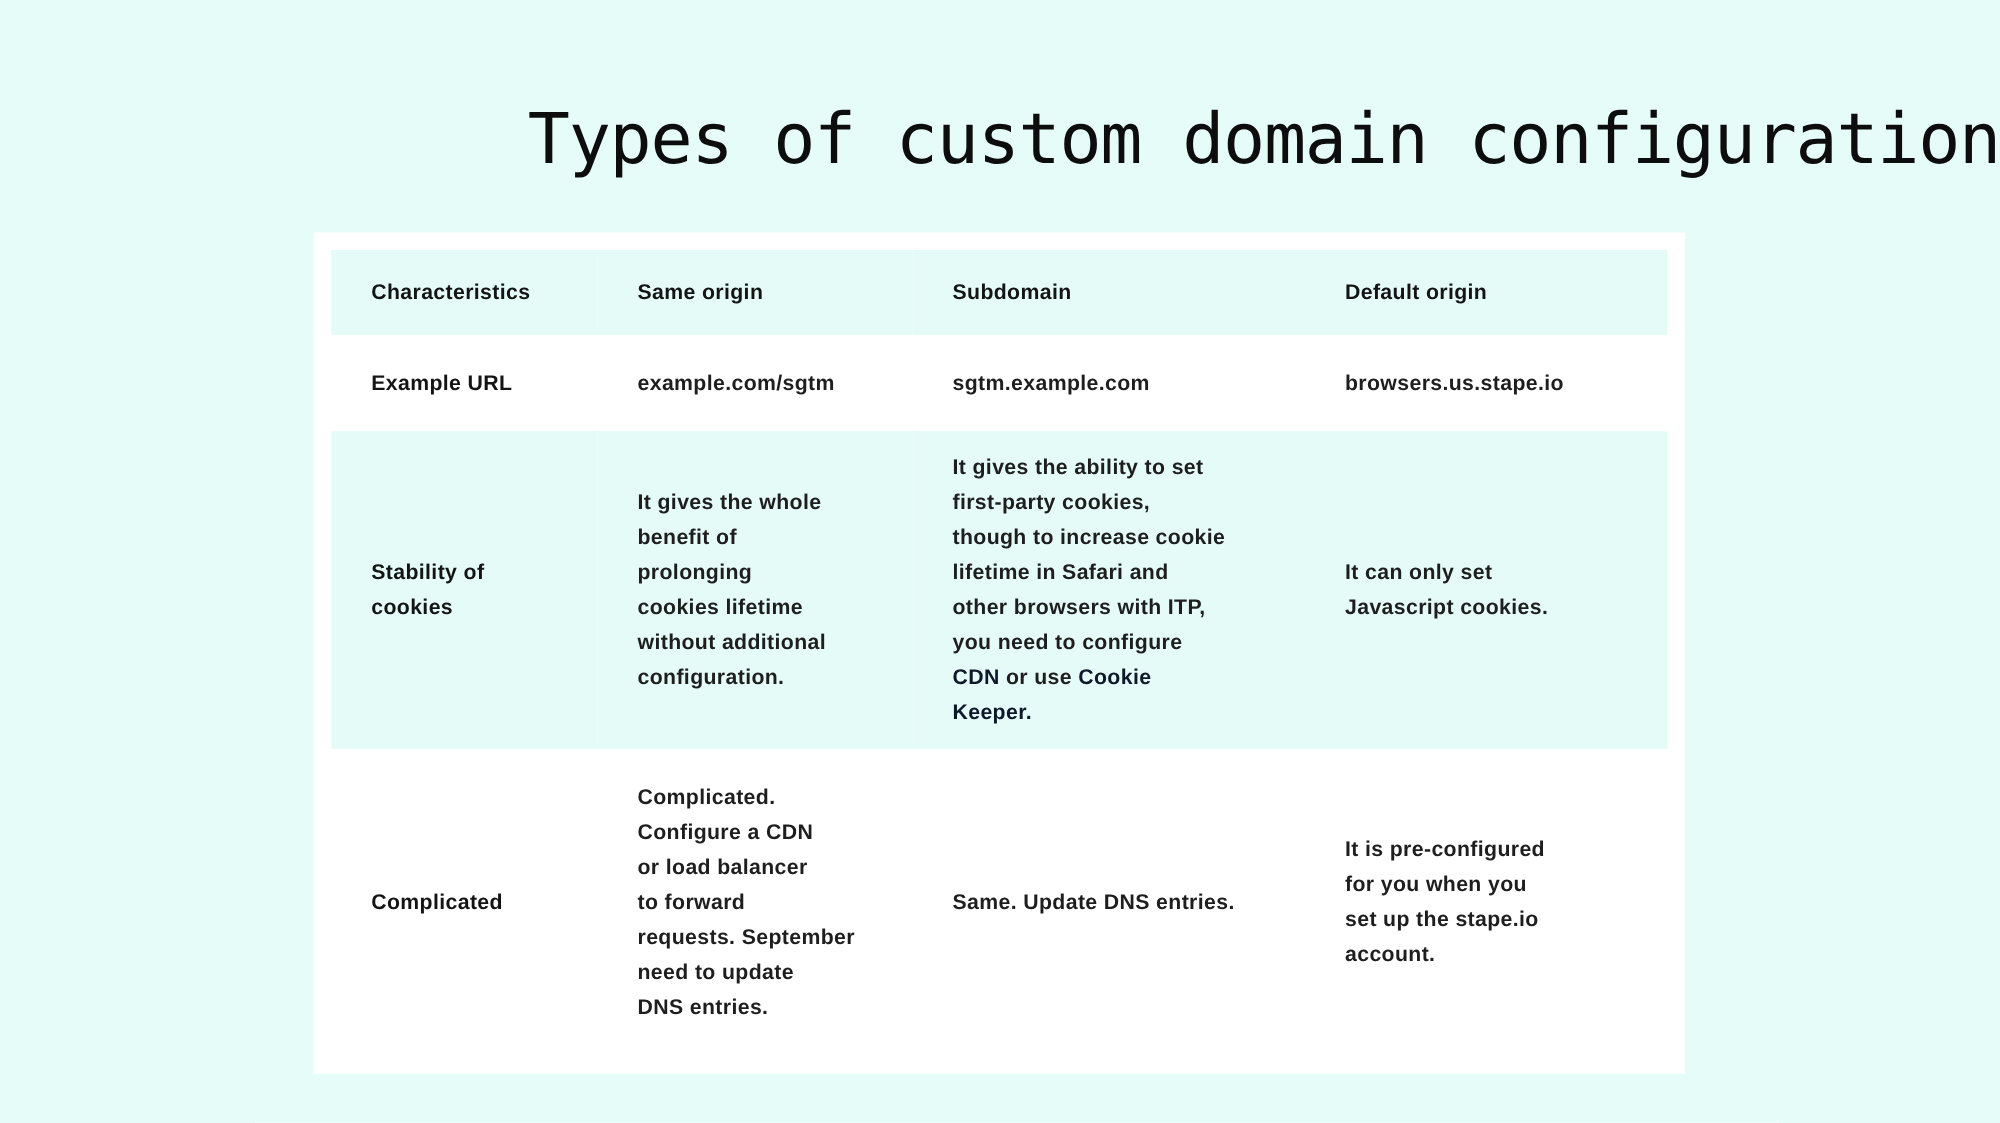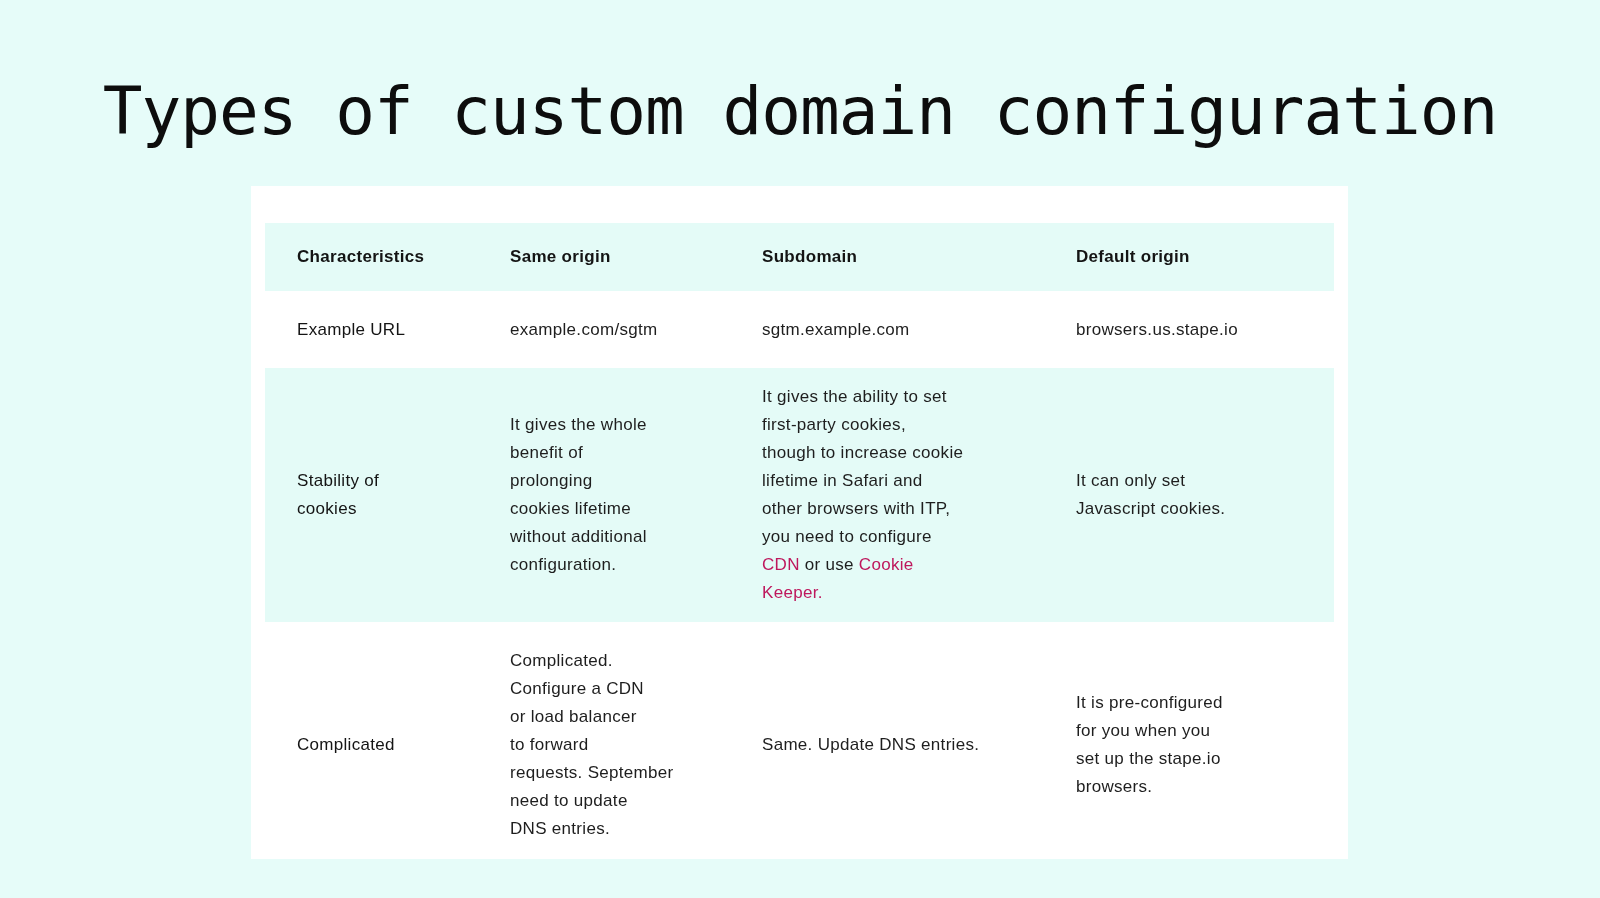--- a/index.html
+++ b/index.html
@@ -13,66 +13,65 @@
     background: #e6fcf9;
     font-family: "Liberation Sans", sans-serif;
     color: #1e1e1e;
     overflow: hidden;
   }
   .page-title {
     position: absolute;
     top: 80px;
     left: 0;
     width: 1600px;
-    text-align: center;
+    text-align: right;
     font-family: "DejaVu Sans Mono", monospace;
-    font-size: 66px;
+    font-size: 56px;
     letter-spacing: -1px;
     line-height: 64px;
     color: #0d0d0d;
     white-space: nowrap;
   }
   .card {
     position: absolute;
     left: 251px;
     top: 186px;
     width: 1097px;
     height: 673px;
     box-sizing: border-box;
     background: #ffffff;
     padding: 14px;
   }
   table.cmp {
     width: 100%;
     height: 100%;
     border-collapse: collapse;
     table-layout: fixed;
-    margin-top: 23px;
   }
   table.cmp col.c1 { width: 213px; }
   table.cmp col.c2 { width: 252px; }
   table.cmp col.c3 { width: 314px; }
   table.cmp col.c4 { width: 290px; }
   table.cmp td, table.cmp th {
     vertical-align: middle;
     text-align: left;
     padding: 0 20px 0 32px;
     font-size: 17px;
     line-height: 28px;
     letter-spacing: 0.3px;
     white-space: pre-line;
-    font-weight: normal;
+    font-weight: bold;
   }
   tr.highlight { background: #e4fbf7; }
   tr.r-head { height: 68px; }
   tr.r-url { height: 77px; }
   tr.r-stability { height: 254px; }
   tr.r-complexity { height: 246px; }
   .bold, table.cmp th { font-weight: bold; color: #141414; }
-  .link { color: #be185d; cursor: pointer; }
+  .link { color: #0f172a; cursor: pointer; }
 </style>
 </head>
 <body>
 
 <div class="page-title">Types of custom domain configuration</div>
 
 <div class="card">
   <table class="cmp">
     <colgroup>
       <col class="c1">
@@ -119,17 +118,17 @@
 Configure a CDN
 or load balancer
 to forward
 requests. September
 need to update
 DNS entries.</td>
       <td>Same. Update DNS entries.</td>
       <td>It is pre-configured
 for you when you
 set up the stape.io
-browsers.</td>
+account.</td>
     </tr>
   </tbody>
     </table>
 </div>
 
 </body></html>

